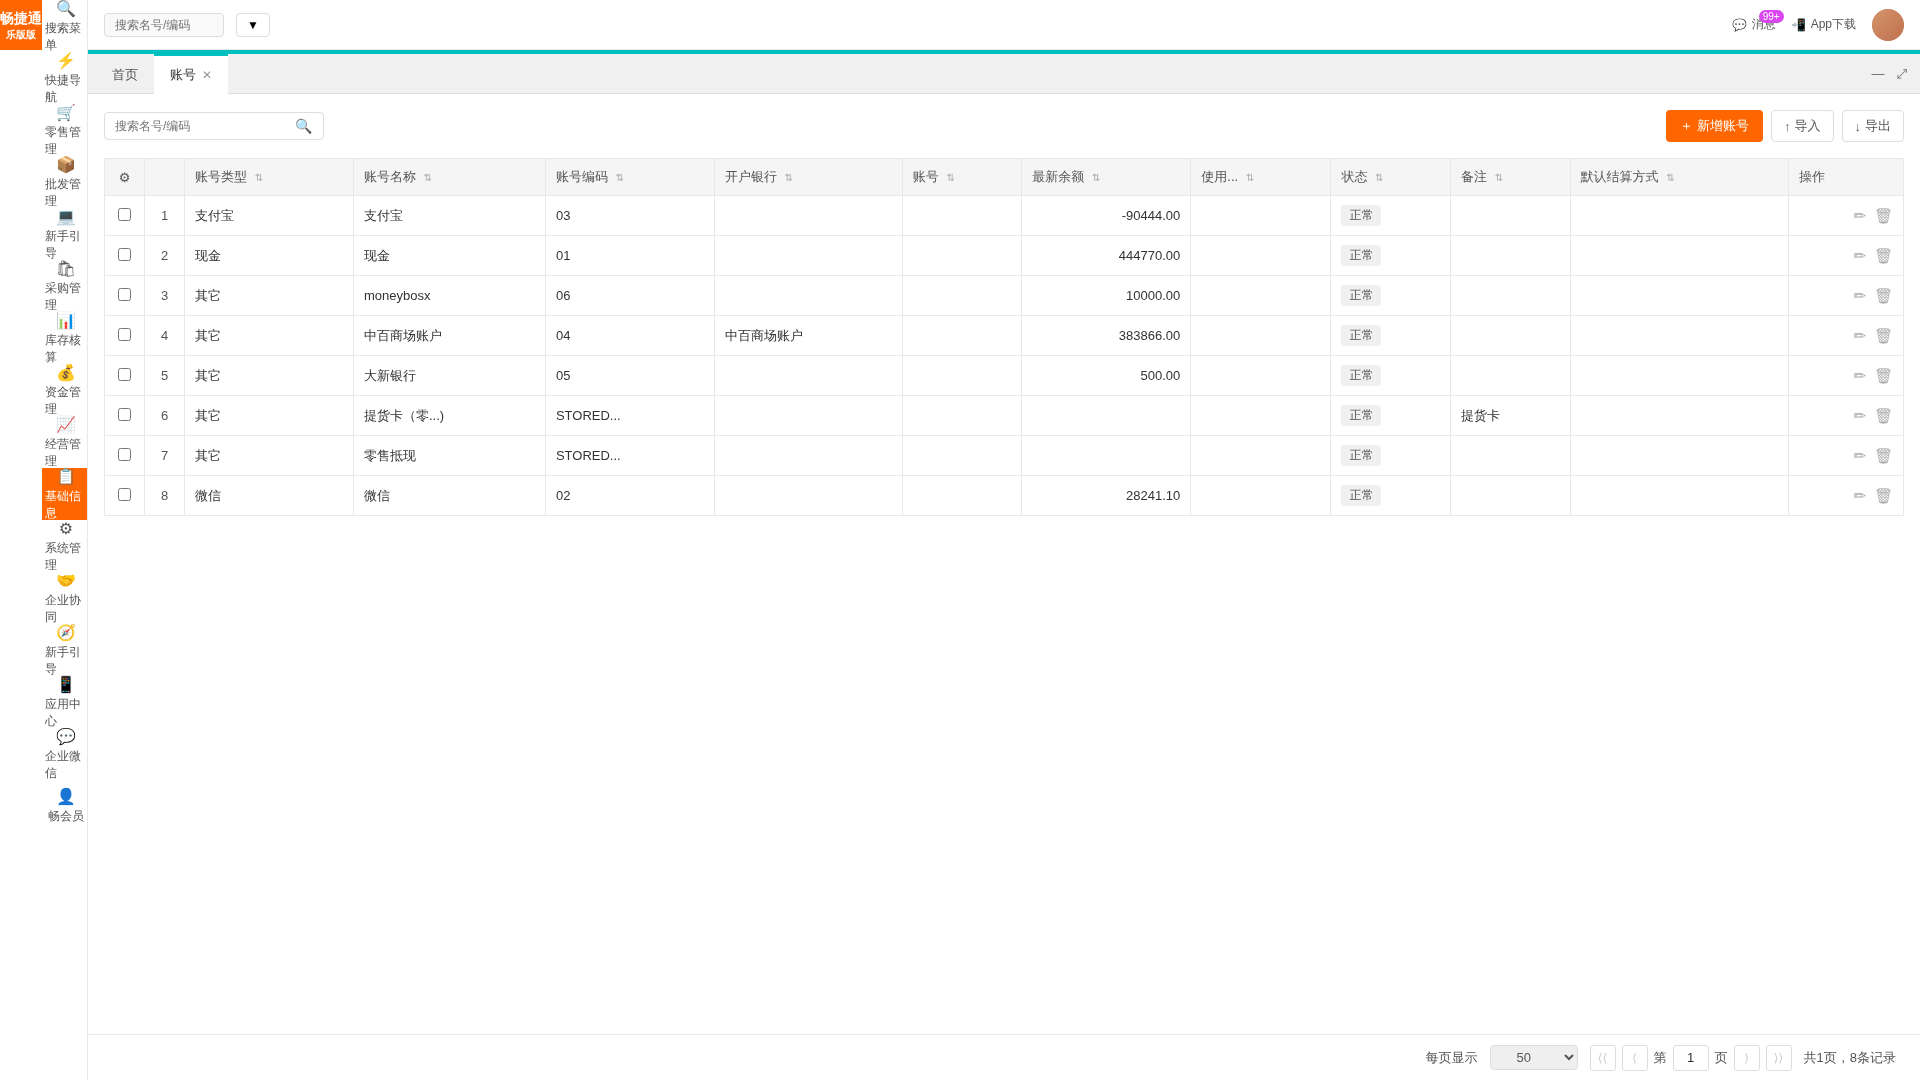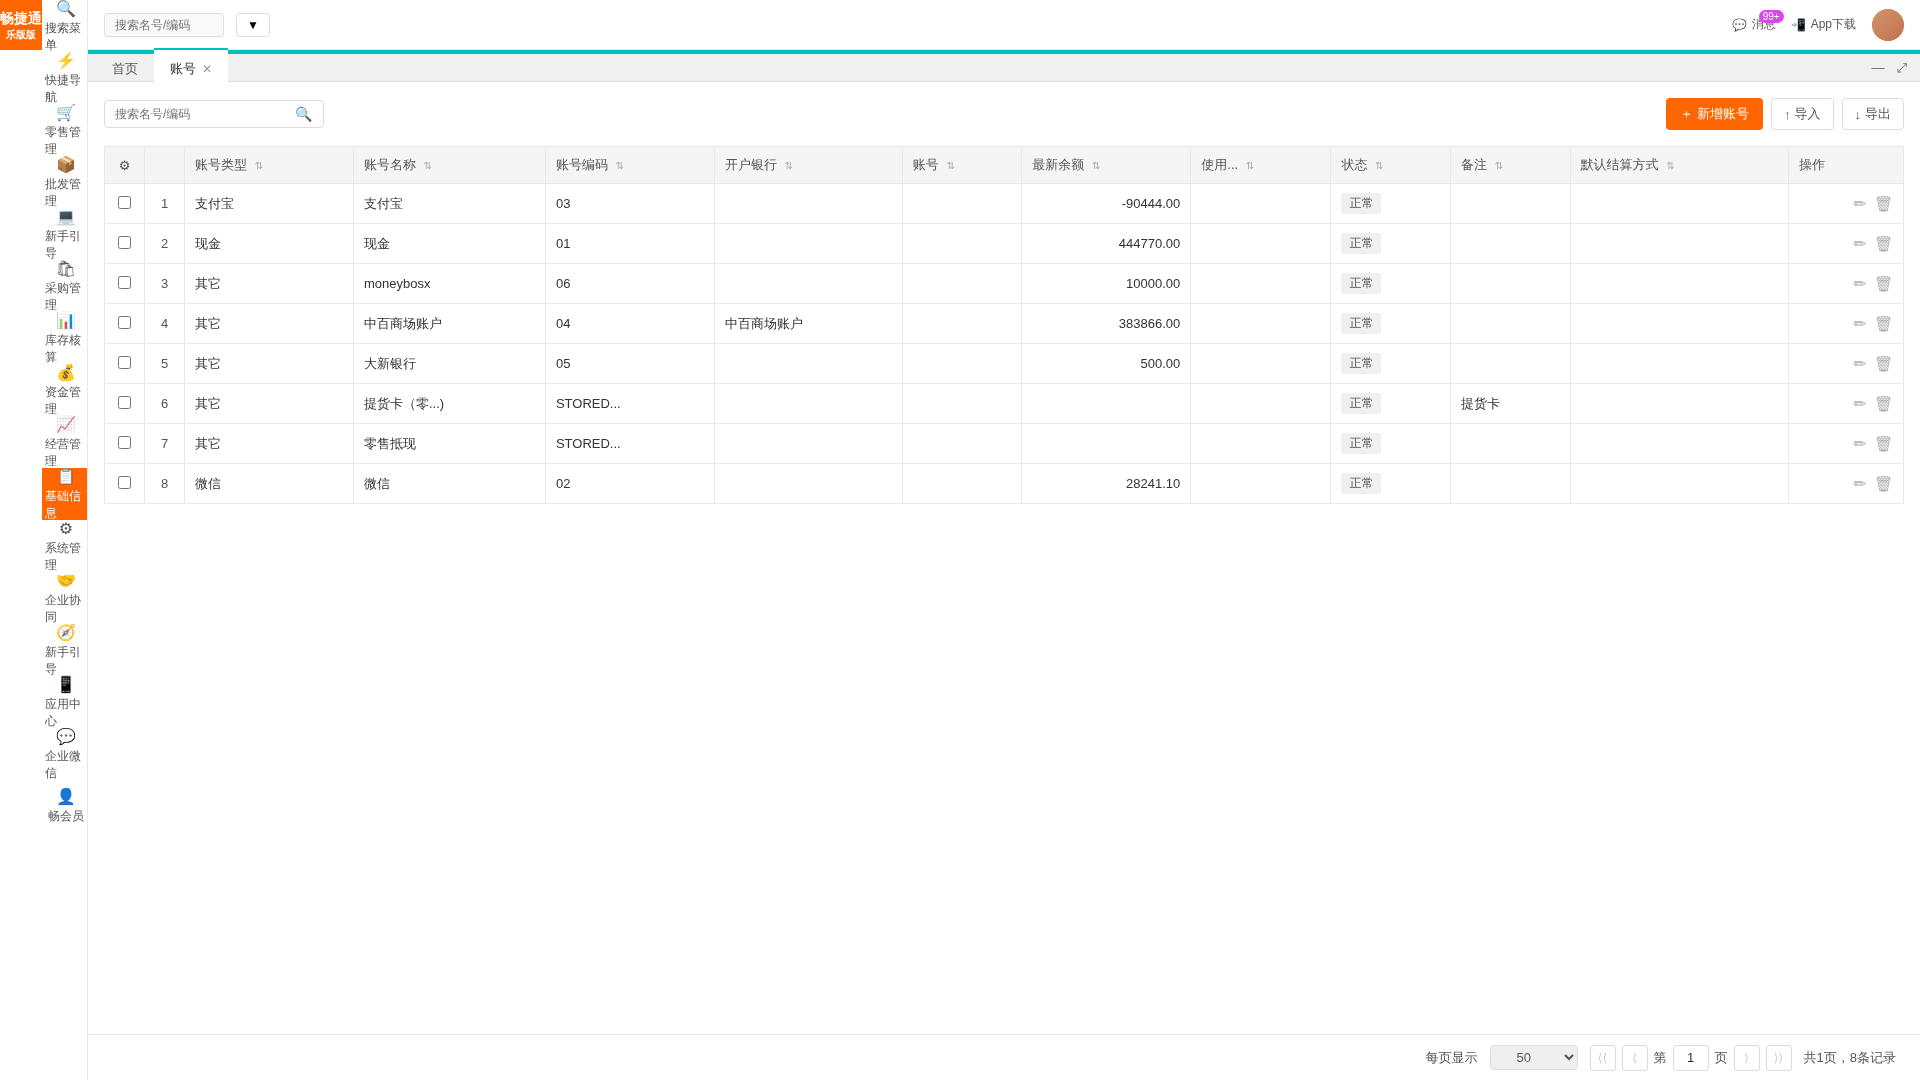--- a/index.html
+++ b/index.html
@@ -112,21 +112,21 @@
       background: #cc8866;
       display: flex;
       align-items: center;
       justify-content: center;
       overflow: hidden;
     }
     .avatar-img { width: 32px; height: 32px; background: linear-gradient(135deg, #d4956a, #c07050); border-radius: 50%; }
 
     
     .tab-bar {
-      height: 28px;
+      height: 40px;
       background: #f0f0f0;
       display: flex;
       align-items: center;
       border-bottom: 1px solid #ddd;
       padding: 0 8px;
     }
     .tab-item {
       display: flex;
       align-items: center;
       gap: 6px;

